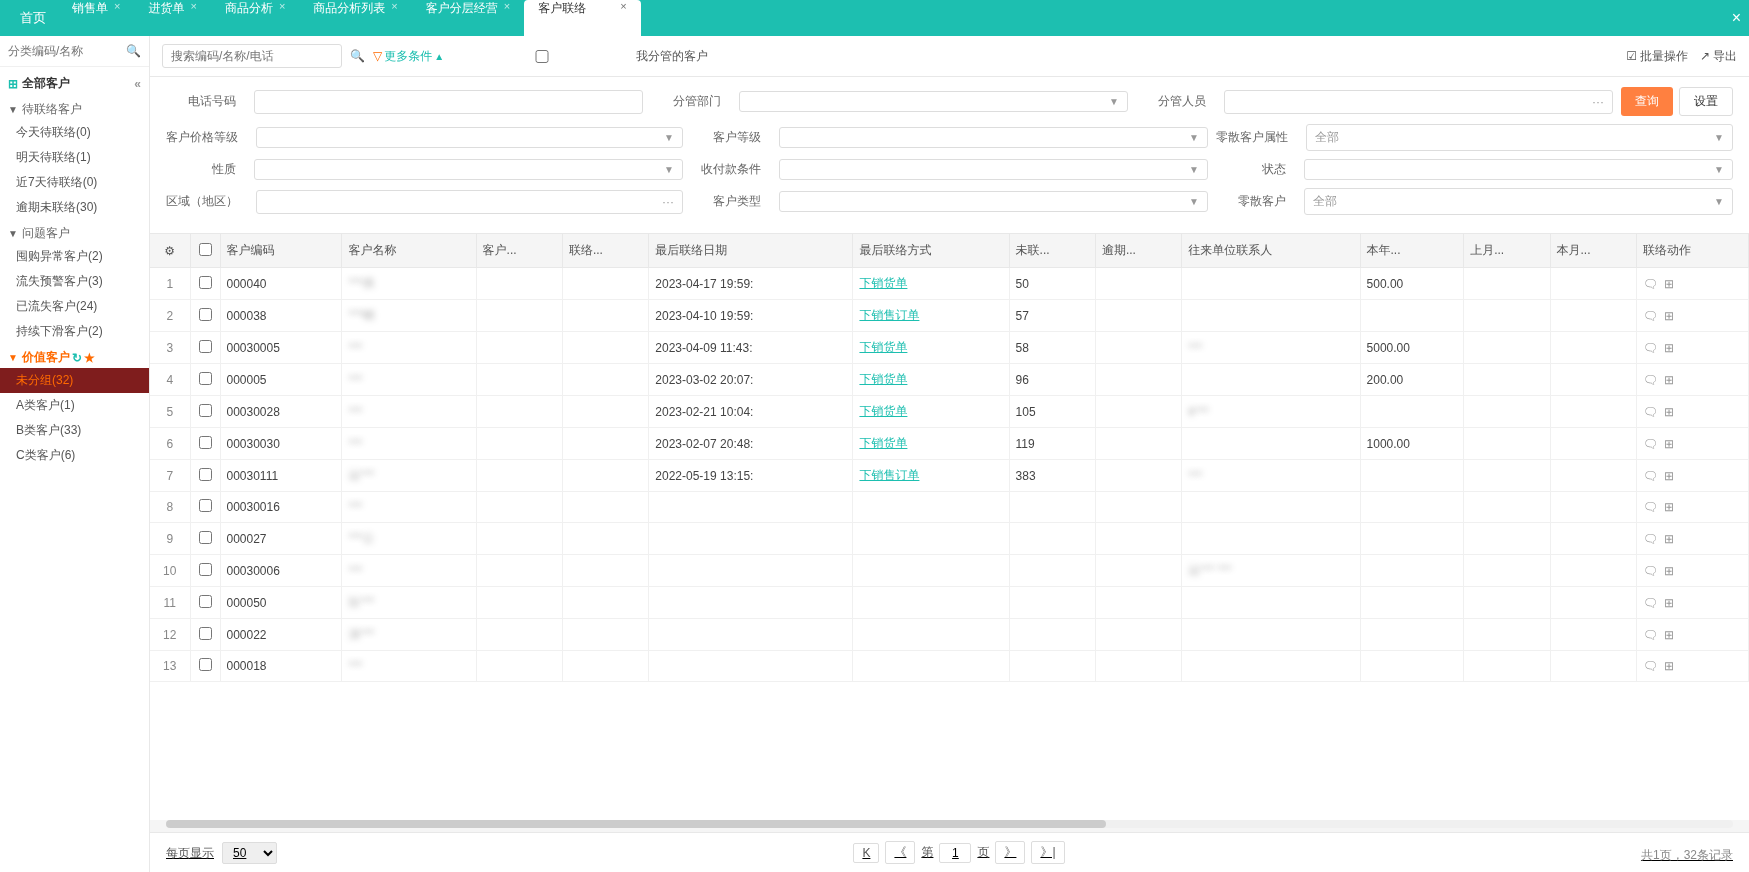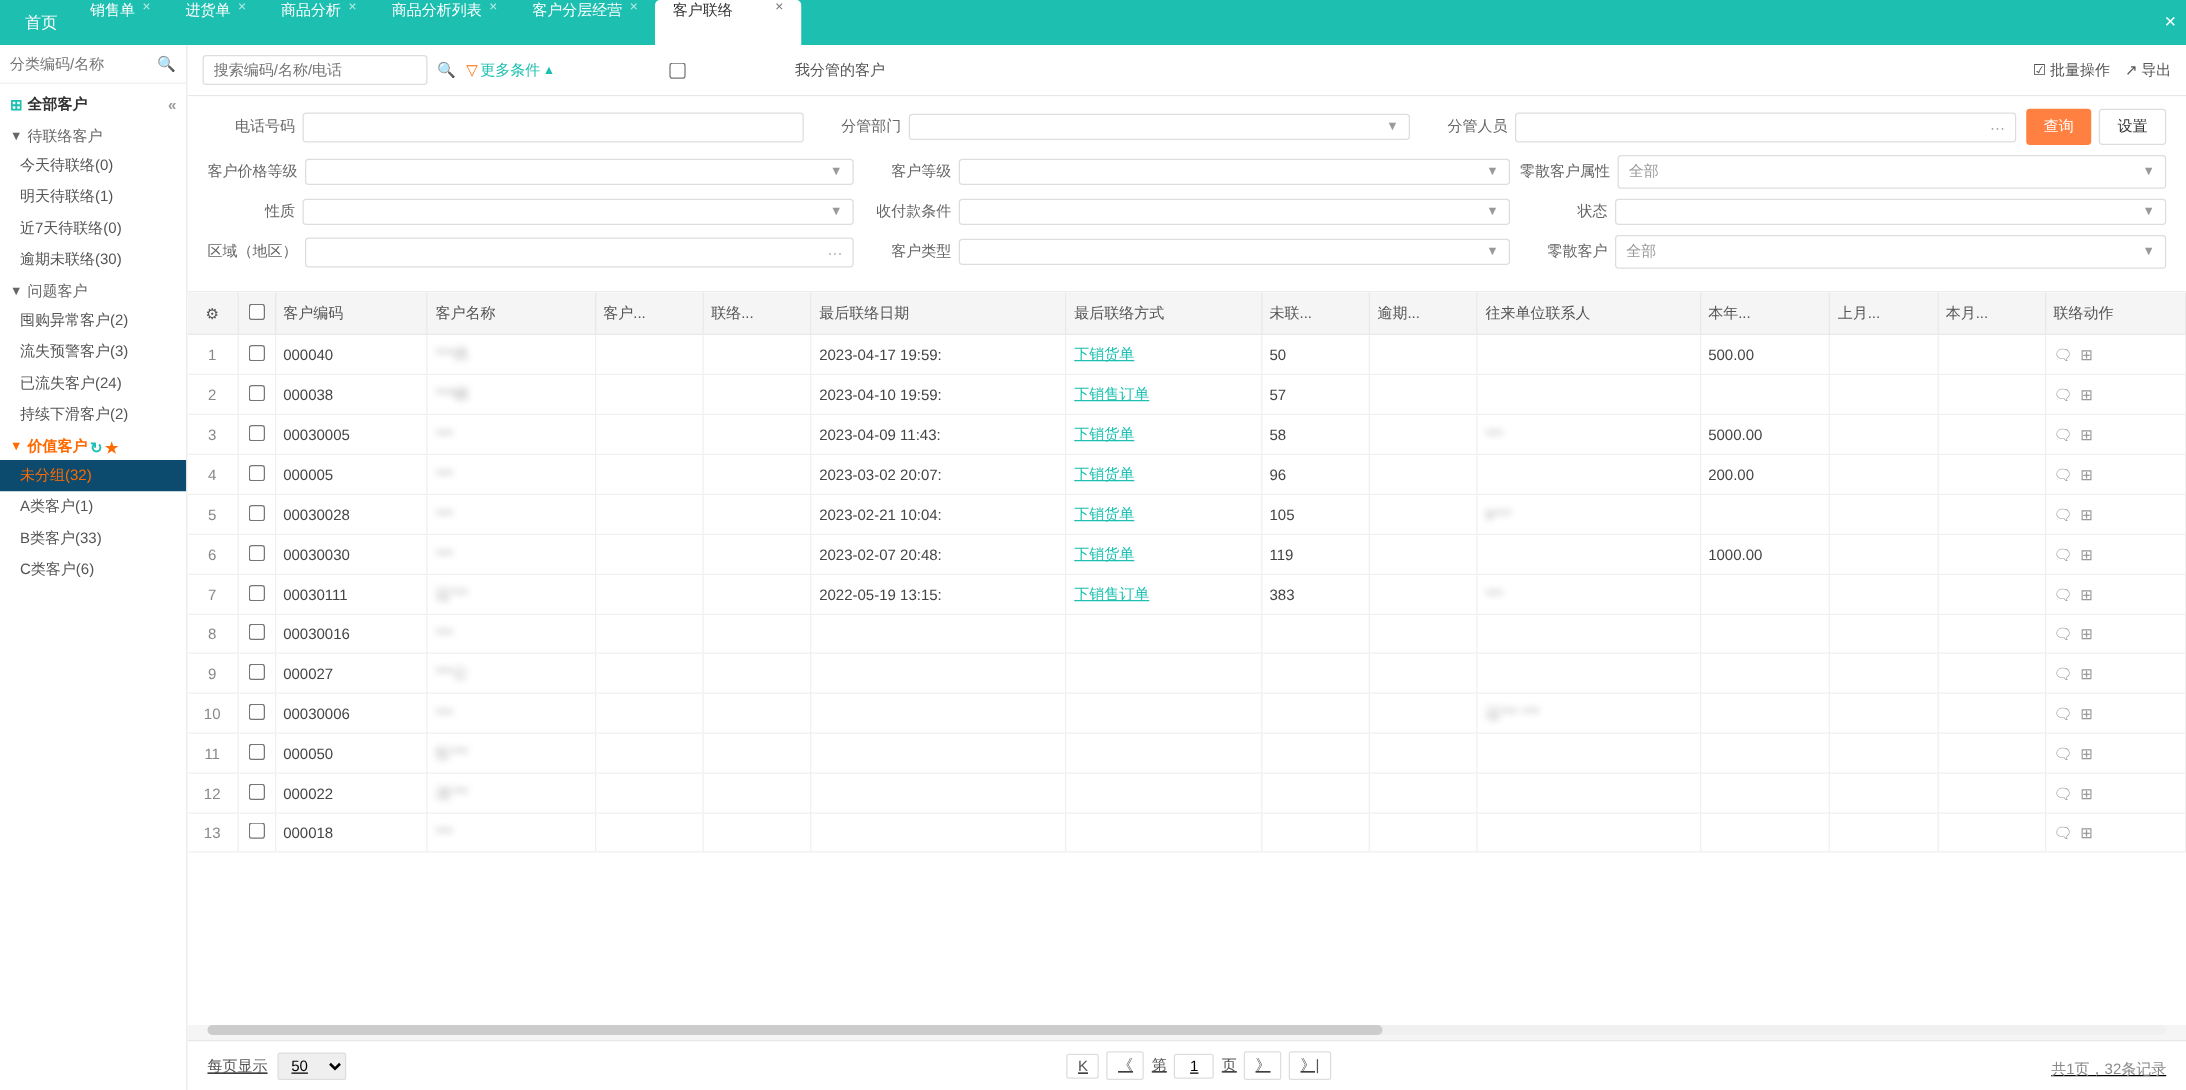--- a/index.html
+++ b/index.html
@@ -106,21 +106,21 @@
     .sidebar-group-label .arrow {
       margin-right: 4px;
       font-size: 10px;
     }
     .sidebar-item {
       padding: 4px 8px 4px 16px;
       color: #555;
       cursor: pointer;
       white-space: nowrap;
     }
-    .sidebar-item.active { background: #0c4a6e; color: #ff6a00; }
+    .sidebar-item.active { background: #7f1d1d; color: #ff6a00; }
     .sidebar-group-label.orange { color: #ff6a00; font-weight: bold; }
     .sidebar-icon-refresh {
       color: #1dbfb0;
       margin-left: 2px;
     }
     .sidebar-icon-star {
       color: #ff6a00;
       margin-left: 2px;
     }
 
@@ -187,21 +187,21 @@
     .filter-row {
       display: flex;
       align-items: center;
       margin-bottom: 8px;
       gap: 8px;
     }
     .filter-field {
       display: flex;
       align-items: center;
       flex: 1;
-      gap: 6px;
+      gap: 18px;
     }
     .filter-field label {
       color: #666;
       white-space: nowrap;
       min-width: 70px;
       text-align: right;
     }
     .filter-input {
       flex: 1;
       border: 1px solid #ddd;

